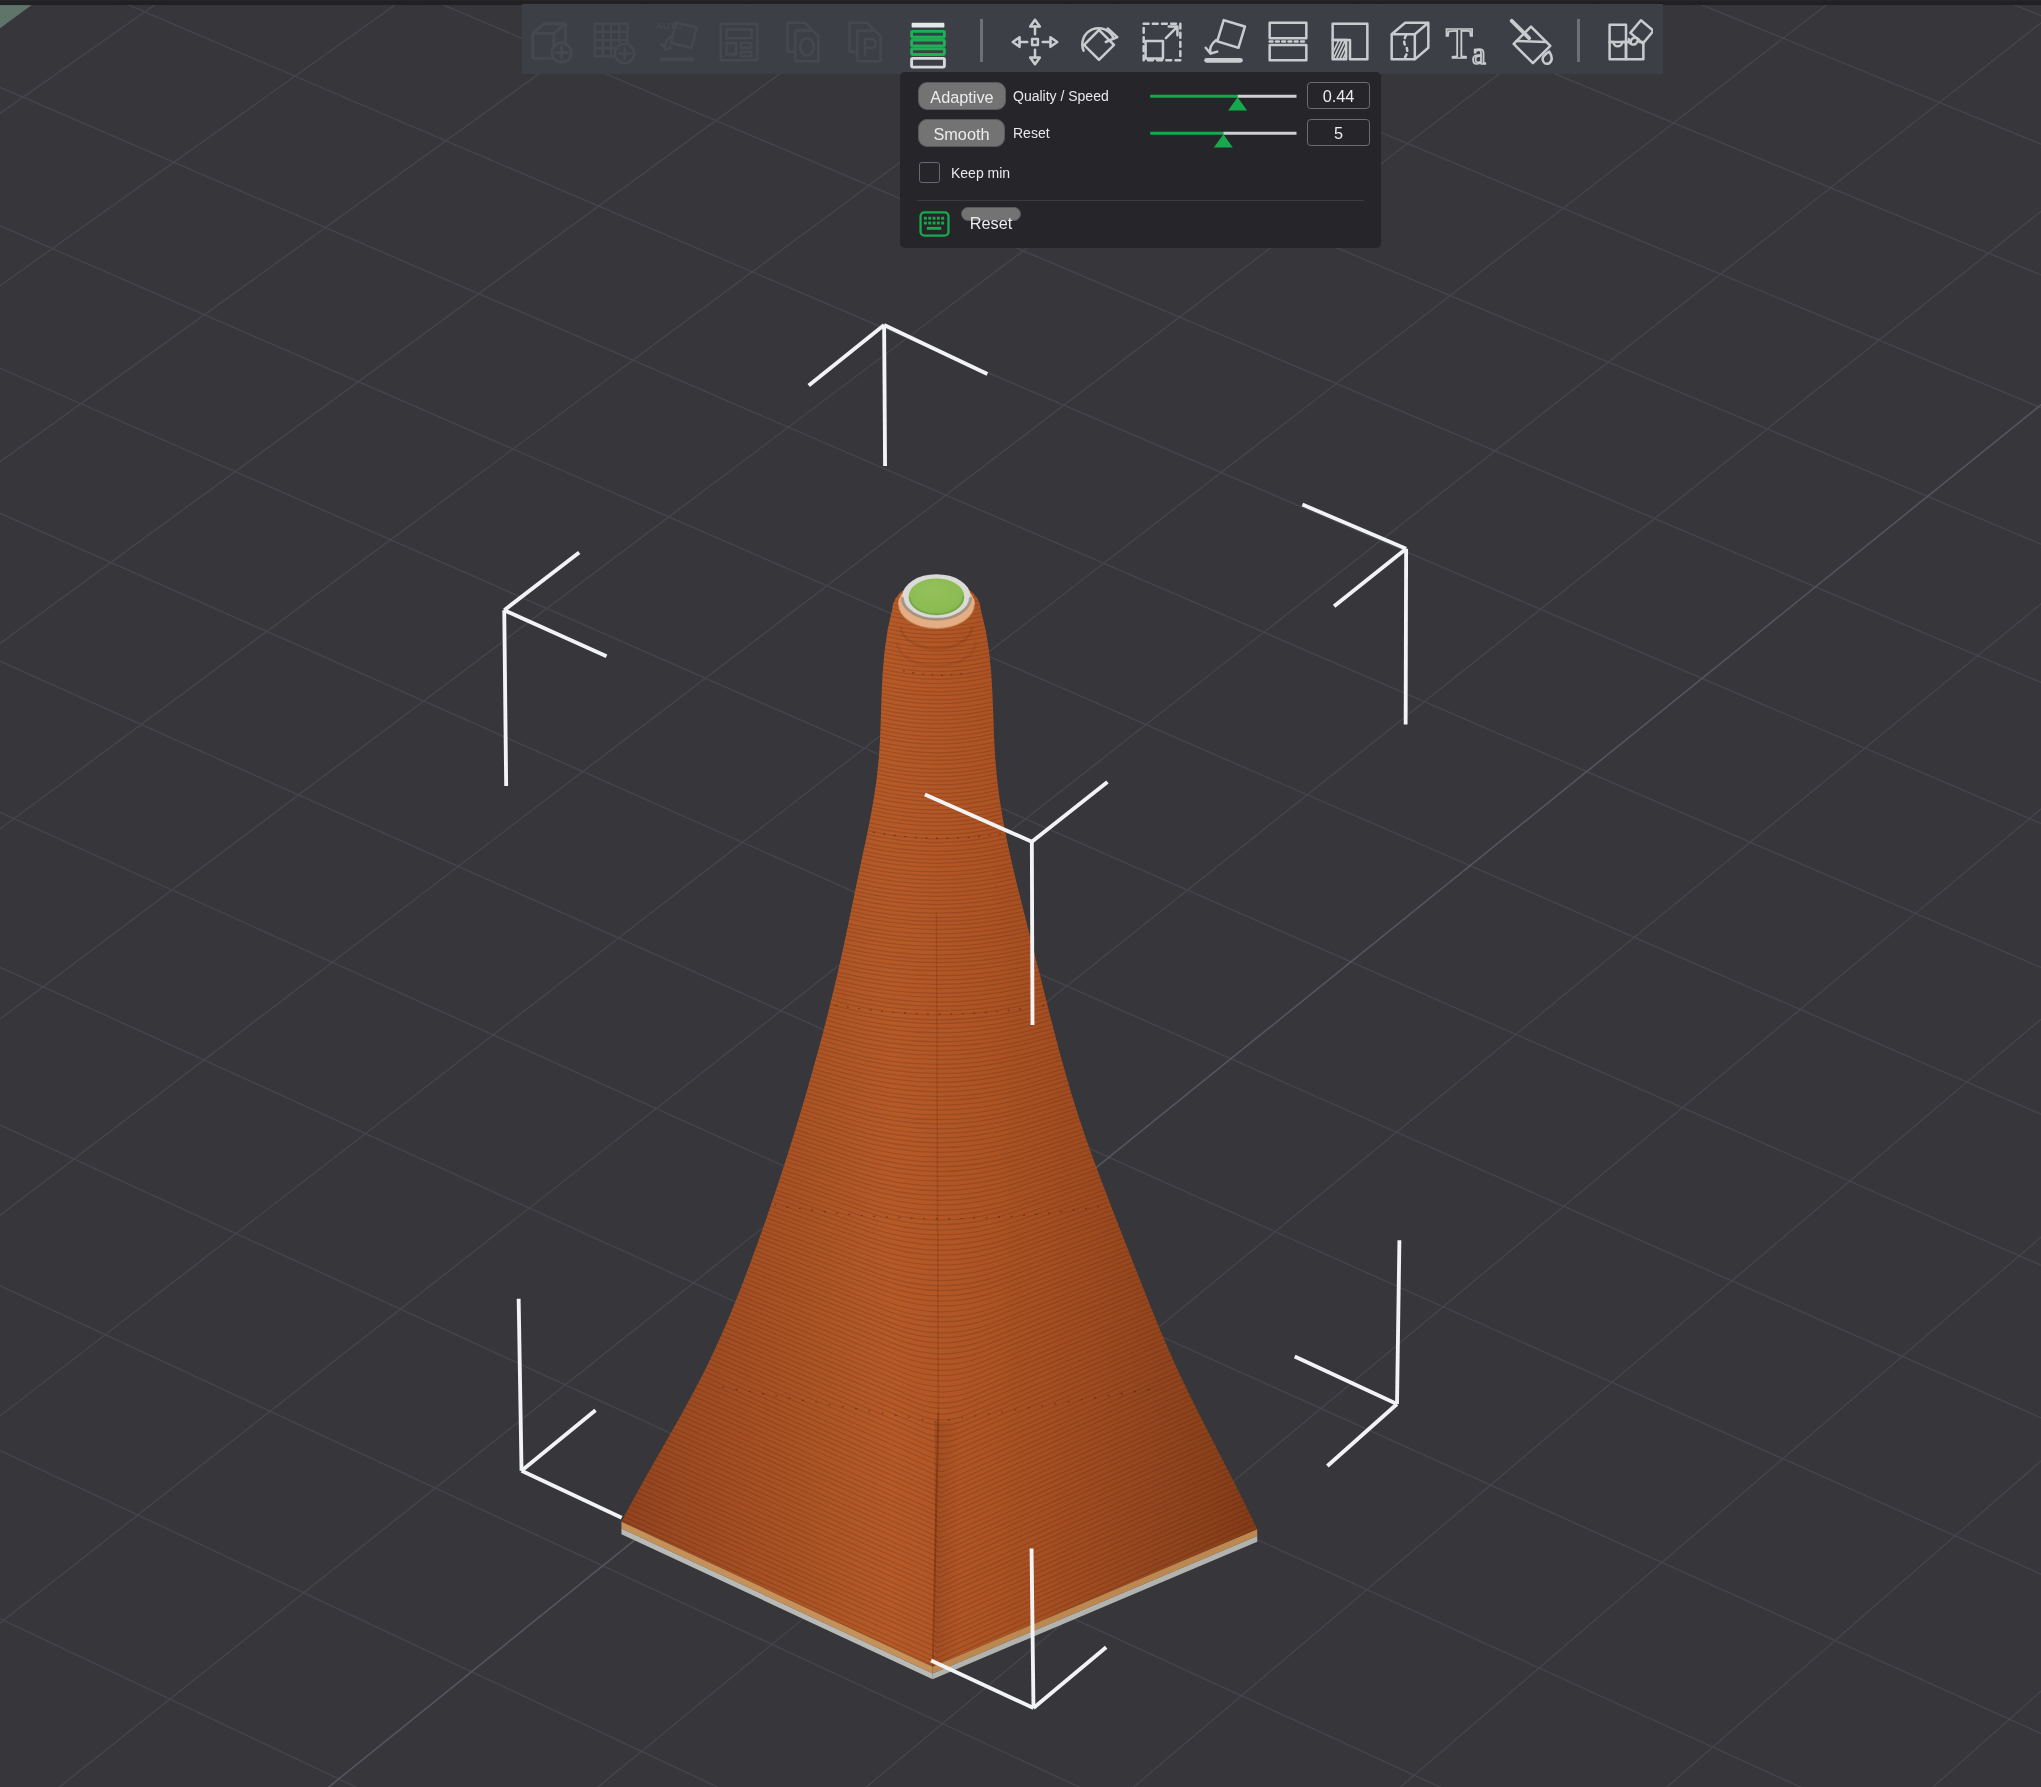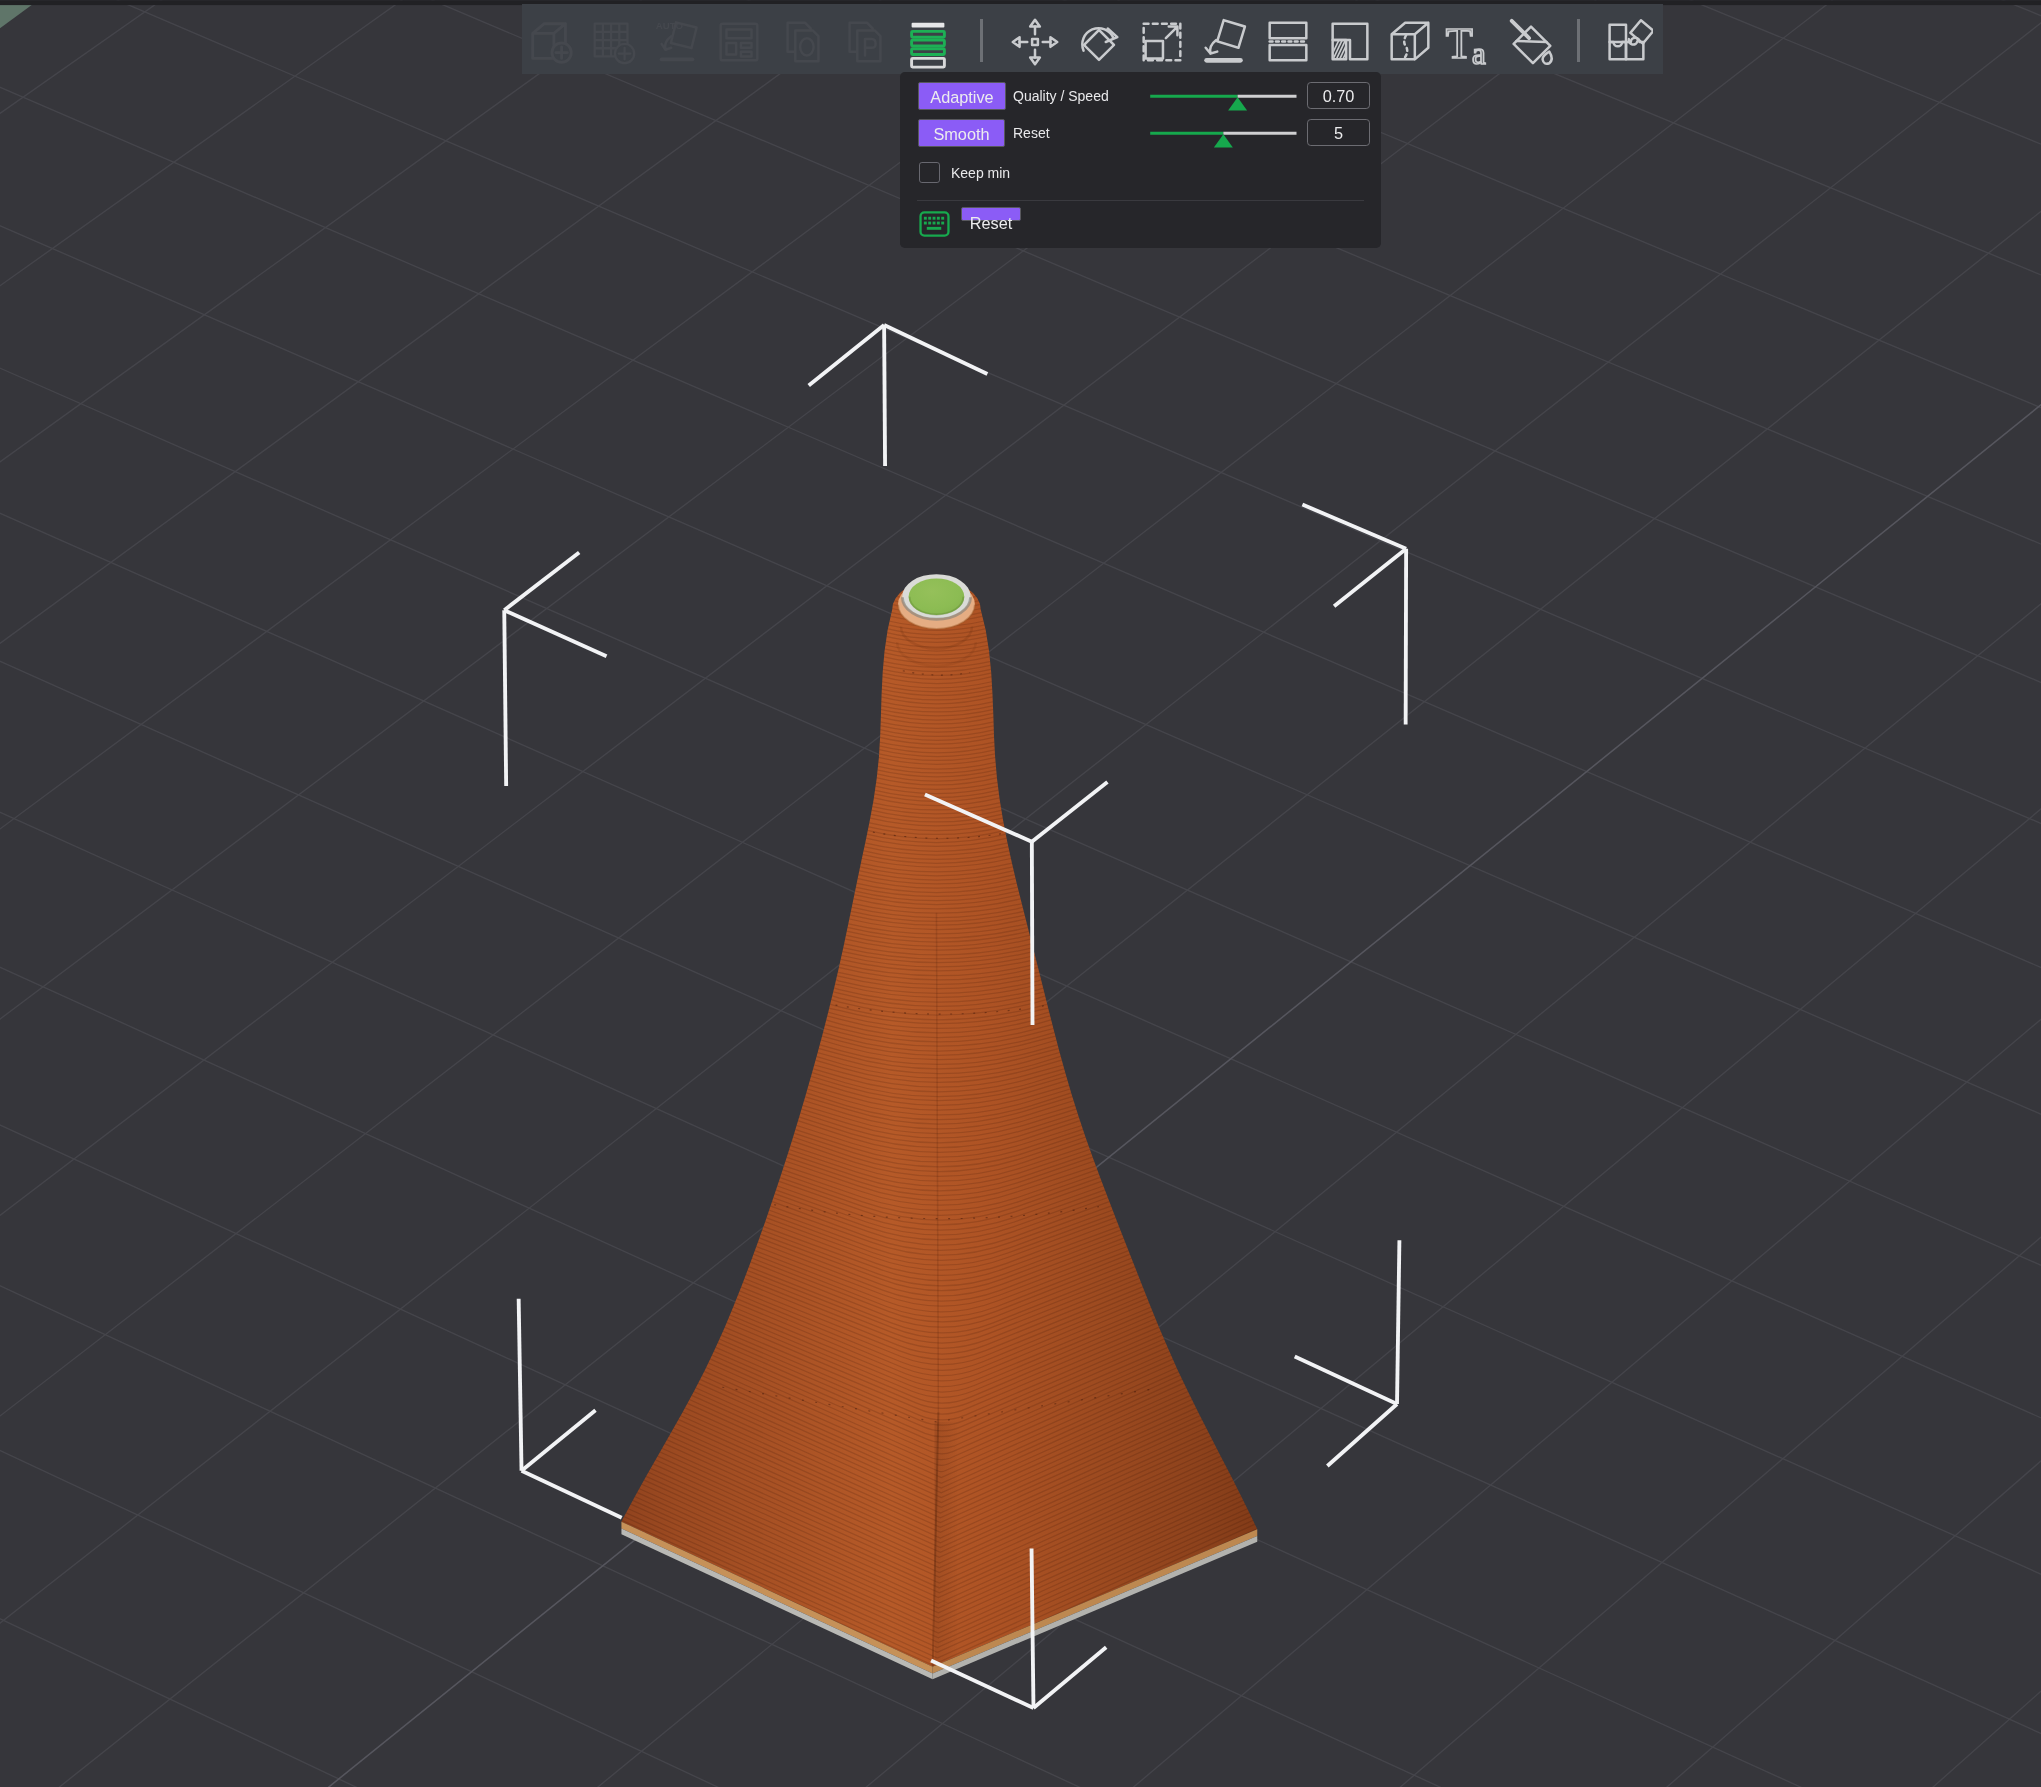--- a/index.html
+++ b/index.html
@@ -1,21 +1,21 @@
 <!DOCTYPE html>
 <html><head><meta charset="utf-8"><style>
 html,body{margin:0;padding:0}
 body{width:2041px;height:1788px;overflow:hidden;background:#36363b;font-family:"Liberation Sans",sans-serif;position:relative}
 .scene{position:absolute;left:0;top:0}
 .toolbar{position:absolute;left:522px;top:3.8px;width:1141px;height:70px;background:#3c4046}
 .ic{position:absolute;top:11.5px}
 .sep{position:absolute;top:15.4px;width:2.9px;height:43px;background:#6d7075}
 .panel{position:absolute;left:900px;top:72px;width:481px;height:176px;background:#26262a;border-radius:4.8px}
 .abs{position:absolute}
-.btn{position:absolute;background:#8b5cf6;border:1px solid #58585e;border-radius:2px;color:#ececee;font-size:16.3px;text-align:center;box-sizing:border-box}
+.btn{position:absolute;background:#737373;border:1px solid #58585e;border-radius:9px;color:#ececee;font-size:16.3px;text-align:center;box-sizing:border-box}
 .lbl{position:absolute;color:#e9e9eb;font-size:14px}
 .val{position:absolute;border:1.4px solid #6c6c72;border-radius:3.8px;color:#ececee;font-size:16.3px;text-align:center;box-sizing:border-box}
 .cb{position:absolute;left:919px;top:162px;width:21px;height:21px;border:1.4px solid #686870;border-radius:2.9px;box-sizing:border-box}
 .hsep{position:absolute;left:917px;top:200px;width:447px;height:1px;background:#3a3a3f}
 </style></head>
 <body>
 <svg class="scene" width="2041" height="1788" viewBox="0 0 2125 1861">
 <rect width="2125" height="1861" fill="#36363b"></rect>
 <g stroke="#45454b" stroke-width="1.4">
       <line x1="2238" y1="2161" x2="2424" y2="1990"></line>
@@ -529,21 +529,21 @@
   </div>
 
 <div class="panel"></div>
 <div class="btn" style="left:918px;top:82px;width:88px;height:28px;line-height:28px">Adaptive</div>
 <div class="lbl" style="left:1013px;top:82px;height:28px;line-height:29px">Quality / Speed</div>
 <svg class="abs" style="left:1143px;top:81px" width="231" height="38" viewBox="0 0 240 40">
  <line x1="6" y1="16" x2="98" y2="16" stroke="#16a84d" stroke-width="3"></line>
  <line x1="98" y1="16" x2="160" y2="16" stroke="#cfcfd1" stroke-width="3"></line>
  <polygon points="88,31 108,31 98,17" fill="#16a84d"></polygon>
 </svg>
-<div class="val" style="left:1307px;top:82px;width:63px;height:27px;line-height:27px">0.70</div>
+<div class="val" style="left:1307px;top:82px;width:63px;height:27px;line-height:27px">0.44</div>
 <div class="btn" style="left:918px;top:119px;width:87px;height:28px;line-height:28px">Smooth</div>
 <div class="lbl" style="left:1013px;top:119px;height:28px;line-height:29px">Reset</div>
 <svg class="abs" style="left:1143px;top:118px" width="231" height="38" viewBox="0 0 240 40">
  <line x1="6" y1="16" x2="83" y2="16" stroke="#16a84d" stroke-width="3"></line>
  <line x1="83" y1="16" x2="160" y2="16" stroke="#cfcfd1" stroke-width="3"></line>
  <polygon points="73,31 93,31 83,17" fill="#16a84d"></polygon>
 </svg>
 <div class="val" style="left:1307px;top:119px;width:63px;height:27px;line-height:27px">5</div>
 <div class="cb"></div>
 <div class="lbl" style="left:951px;top:162px;height:22px;line-height:22px">Keep min</div>

